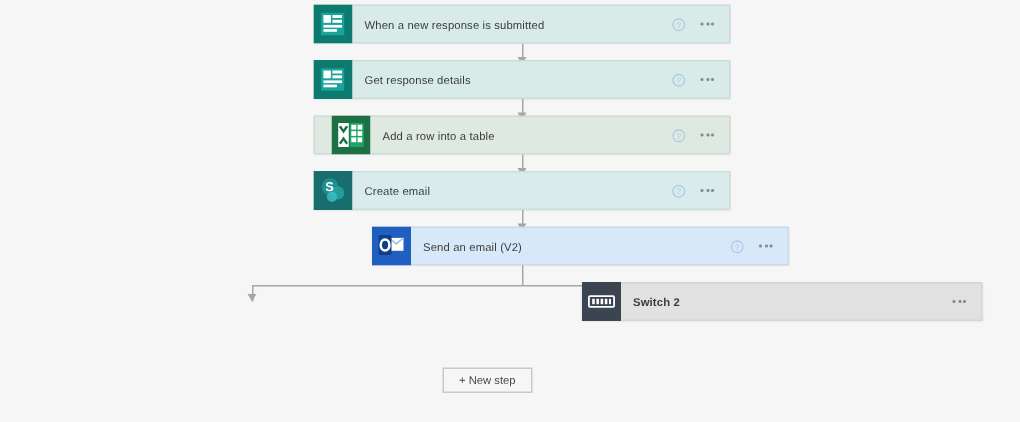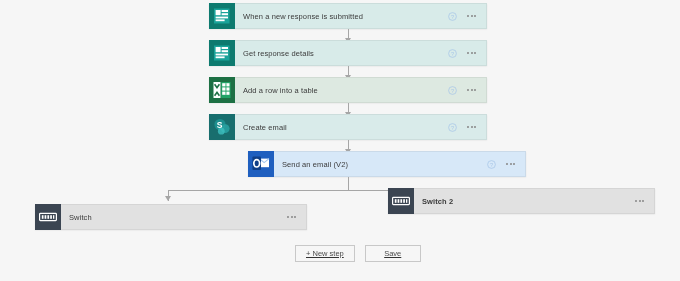--- a/index.html
+++ b/index.html
@@ -112,22 +112,20 @@
     border-left: 3.5px solid transparent;
     border-right: 3.5px solid transparent;
     border-top: 5px solid #a6a6a6;
   }
 
   
   .btn-bar {
     position: absolute;
     display: flex;
     align-items: flex-start;
-    gap: 10px;
-    text-decoration: underline;
   }
   .btn {
     height: 17px;
     min-width: 56px;
     padding: 0 10px;
     background: #f6f6f6;
     border: 1px solid #c8c8c8;
     display: flex;
     align-items: center;
     justify-content: center;
@@ -194,21 +192,21 @@
         <i></i>
           <i></i>
           <i></i>
       </span>
     </span>
   </div>
 
   <div class="v-line" style="left:348px; top:66px; height:15px;"></div>
   <div class="arrow-head" style="left:345px; top:75px;"></div>
 
-  <div class="card c-excel" style="left:209px; top:77px; width:278px;">
+  <div class="card c-excel" style="left:209px; top:77px; width:278px;padding-left:12px;">
     <span class="card-icon">
       <svg width="26" height="26" viewBox="0 0 26 26">
         <rect x="0" y="0" width="26" height="26" fill="#1d7044"></rect>
         <rect x="4.5" y="5" width="7" height="16" fill="#ffffff"></rect>
         <path d="M5.6 7.2 L8 10.6 L10.4 7.2 M5.6 18.8 L8 15.4 L10.4 18.8" stroke="#1d7044" stroke-width="1.6" fill="none"></path>
         <rect x="12.2" y="5" width="9.3" height="16" fill="#21a366"></rect>
         <rect x="13.2" y="6.2" width="7.3" height="3.2" fill="#ffffff"></rect>
         <rect x="13.2" y="10.4" width="7.3" height="3.2" fill="#ffffff"></rect>
         <rect x="13.2" y="14.6" width="7.3" height="3.2" fill="#ffffff"></rect>
         <rect x="16.5" y="6.2" width="0.9" height="11.6" fill="#21a366"></rect>
@@ -285,62 +283,40 @@
   <div class="v-line" style="left:348px; top:177px; height:13px;"></div>
 
   <div class="h-line" style="left:168px; top:190px; width:352px;"></div>
 
   <div class="v-line" style="left:168px; top:190px; height:11px;"></div>
   <div class="arrow-head" style="left:165px; top:196px;"></div>
 
   <div class="v-line" style="left:520px; top:190px; height:11px;"></div>
   <div class="arrow-head" style="left:517px; top:196px;"></div>
 
-  <div class="card c-switch" style="left:35px; top:204px; width:272px;">
+
+  <div class="card c-switch" style="left:388px; top:188px; width:267px;font-weight:bold;">
     <span class="card-icon">
       <svg width="26" height="26" viewBox="0 0 26 26">
         <rect x="0" y="0" width="26" height="26" fill="#3b4552"></rect>
         <rect x="4.6" y="9.4" width="16.8" height="7.2" rx="0.8" fill="#3b4552" stroke="#ffffff" stroke-width="1.2"></rect>
         <rect x="6.8" y="11.2" width="1.7" height="3.6" fill="#ffffff"></rect>
         <rect x="9.6" y="11.2" width="1.7" height="3.6" fill="#ffffff"></rect>
         <rect x="12.4" y="11.2" width="1.7" height="3.6" fill="#ffffff"></rect>
         <rect x="15.2" y="11.2" width="1.7" height="3.6" fill="#ffffff"></rect>
         <rect x="18" y="11.2" width="1.3" height="3.6" fill="#ffffff"></rect>
       </svg>
     </span>
-    <span class="card-title">Switch</span>
-    <span class="card-right">
-      <span class="ellipsis">
-        <i></i>
-          <i></i>
-          <i></i>
-      </span>
-    </span>
-  </div>
-
-  <div class="card c-switch" style="left:388px; top:188px; width:267px;font-weight:bold;">
-    <span class="card-icon">
-      <svg width="26" height="26" viewBox="0 0 26 26">
-        <rect x="0" y="0" width="26" height="26" fill="#3b4552"></rect>
-        <rect x="4.6" y="9.4" width="16.8" height="7.2" rx="0.8" fill="#3b4552" stroke="#ffffff" stroke-width="1.2"></rect>
-        <rect x="6.8" y="11.2" width="1.7" height="3.6" fill="#ffffff"></rect>
-        <rect x="9.6" y="11.2" width="1.7" height="3.6" fill="#ffffff"></rect>
-        <rect x="12.4" y="11.2" width="1.7" height="3.6" fill="#ffffff"></rect>
-        <rect x="15.2" y="11.2" width="1.7" height="3.6" fill="#ffffff"></rect>
-        <rect x="18" y="11.2" width="1.3" height="3.6" fill="#ffffff"></rect>
-      </svg>
-    </span>
     <span class="card-title">Switch 2</span>
     <span class="card-right">
       <span class="ellipsis">
         <i></i>
           <i></i>
           <i></i>
       </span>
     </span>
   </div>
 
   <div class="btn-bar" style="left:295px; top:245px;">
     <div class="btn">+ New step</div>
-    <div class="btn">Save</div>
   </div>
 
 </div>
 
 </body></html>

